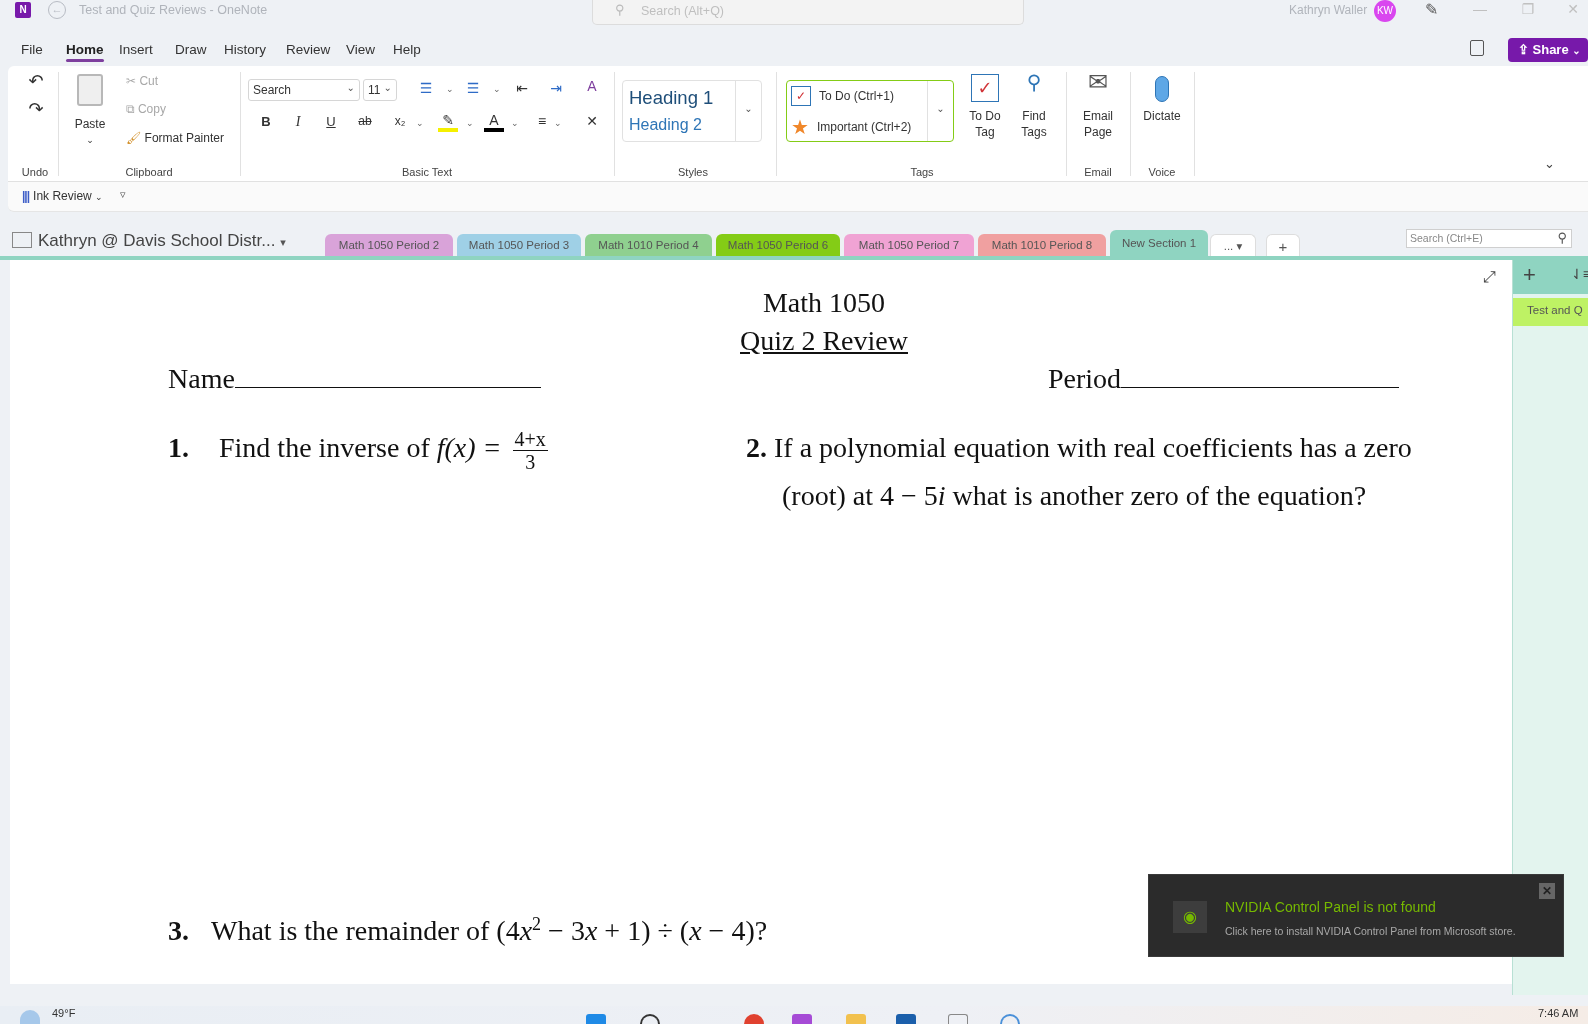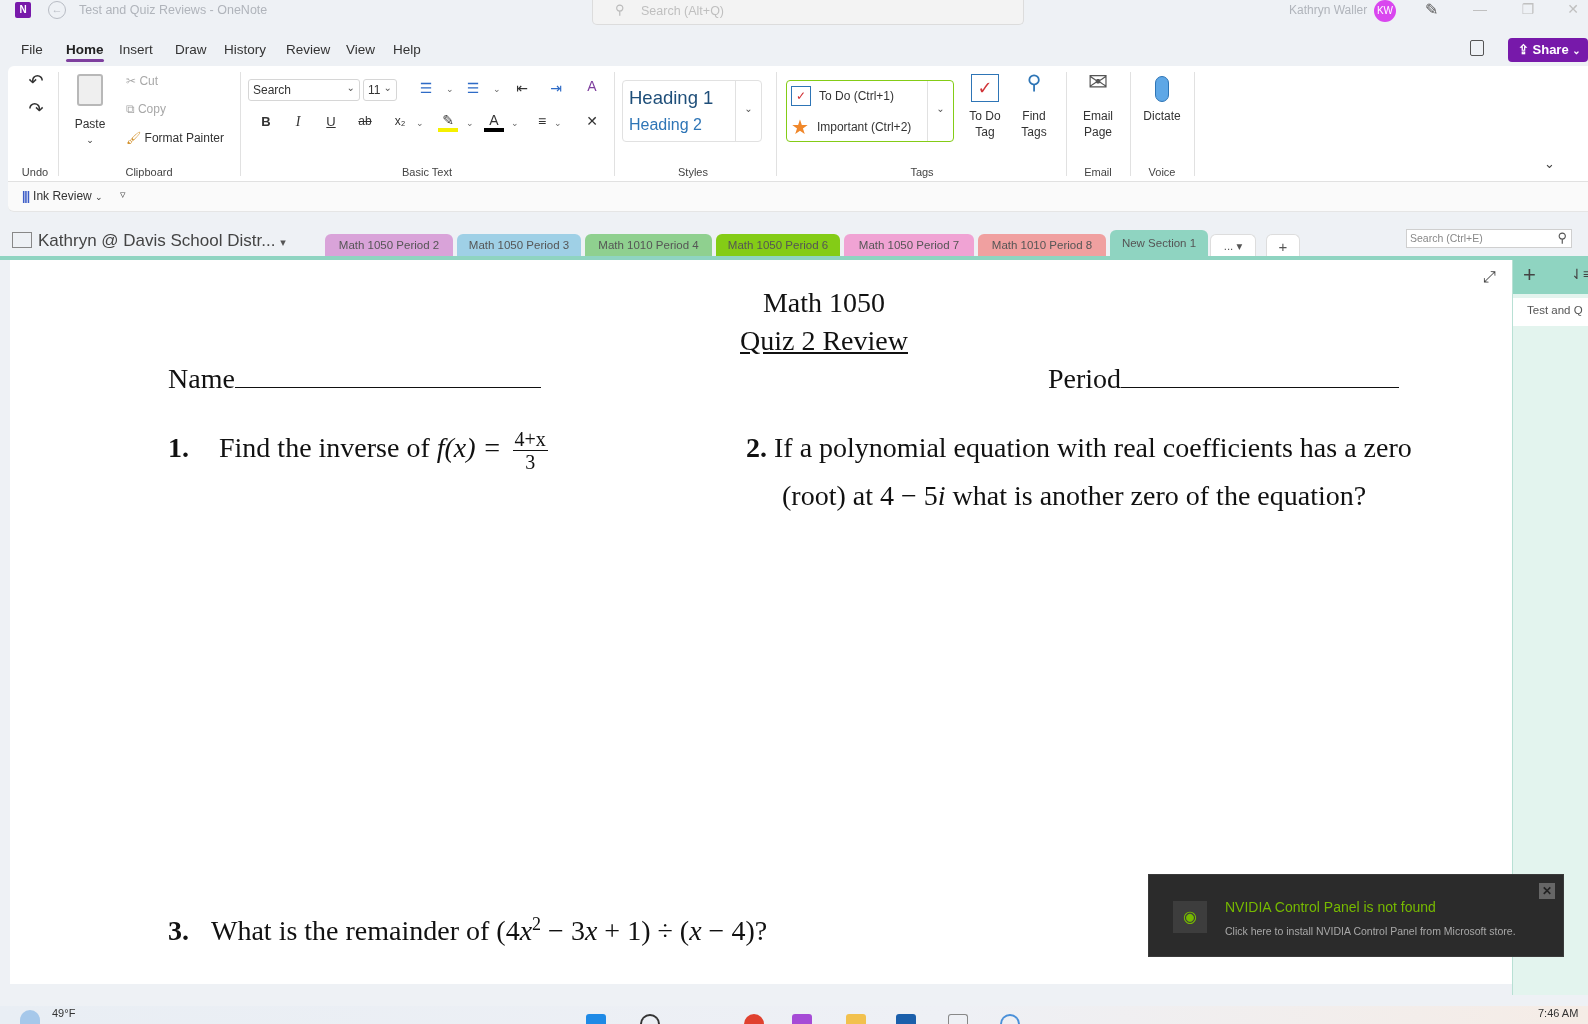--- a/index.html
+++ b/index.html
@@ -43,21 +43,21 @@
 .nb-name{position:absolute;left:12px;top:9px;font-size:17px;color:#444}
 .nb-ico{display:inline-block;width:20px;height:16px;border:1px solid #888;margin-right:6px;vertical-align:-2px}
 .tab{position:absolute;top:12px;height:23px;border-radius:6px 6px 0 0;font-size:11.5px;color:#555;text-align:center;line-height:23px}
 .tab.active{top:8px;height:28px;line-height:26px}
 .sec-search{position:absolute;left:1406px;top:7px;width:166px;height:19px;border:1px solid #cfcfcf;background:#fff;font-size:10.5px;color:#888;padding:2px 0 0 3px}
 .sec-search .ico{position:absolute;right:4px;top:0;font-size:13px;color:#555}
 .green-line{position:absolute;left:0;top:256px;width:1588px;height:4px;background:#8fd4c1}
 .page{position:absolute;left:10px;top:260px;width:1502px;height:724px;background:#fff}
 .pane{position:absolute;left:1512px;top:260px;width:76px;height:735px;background:#e3f4ee;border-left:1px solid #b8e0d4}
 .pane-head{position:absolute;left:0;top:0;width:76px;height:34px;background:#8fd4c1}
-.pane-page{position:absolute;left:0;top:38px;width:76px;height:28px;background:#ffffff;font-size:11.5px;color:#555;padding:6px 0 0 14px;white-space:nowrap;overflow:hidden}
+.pane-page{position:absolute;left:0;top:38px;width:76px;height:28px;background:#bef264;font-size:11.5px;color:#555;padding:6px 0 0 14px;white-space:nowrap;overflow:hidden}
 .expand{position:absolute;left:1483px;top:268px;font-size:16px;color:#444}
 .doc{font-family:"Liberation Serif",serif;color:#111;position:absolute}
 .doc-title{left:0;width:1648px;text-align:center;font-size:28px}
 .q-num{font-weight:bold}
 .blank{display:inline-block;border-bottom:1.5px solid #111;vertical-align:baseline}
 .frac{display:inline-block;vertical-align:middle;text-align:center;font-size:20px;line-height:22px;margin-left:4px}
 .frac .num{display:block;border-bottom:1.5px solid #111;padding:0 2px}
 .frac .den{display:block}
 .i{font-style:italic}
 .toast{position:absolute;left:1148px;top:874px;width:416px;height:83px;background:#2b2b2b;border:1px solid #3a3a3a}

